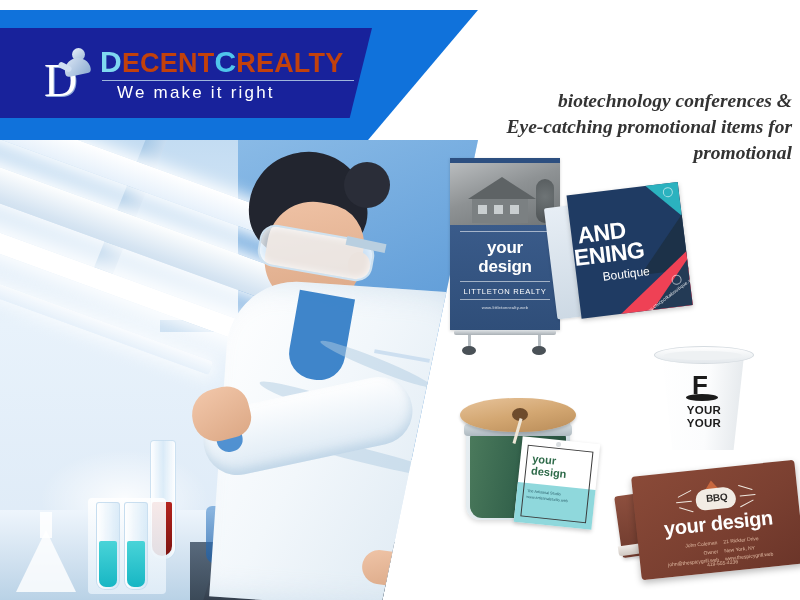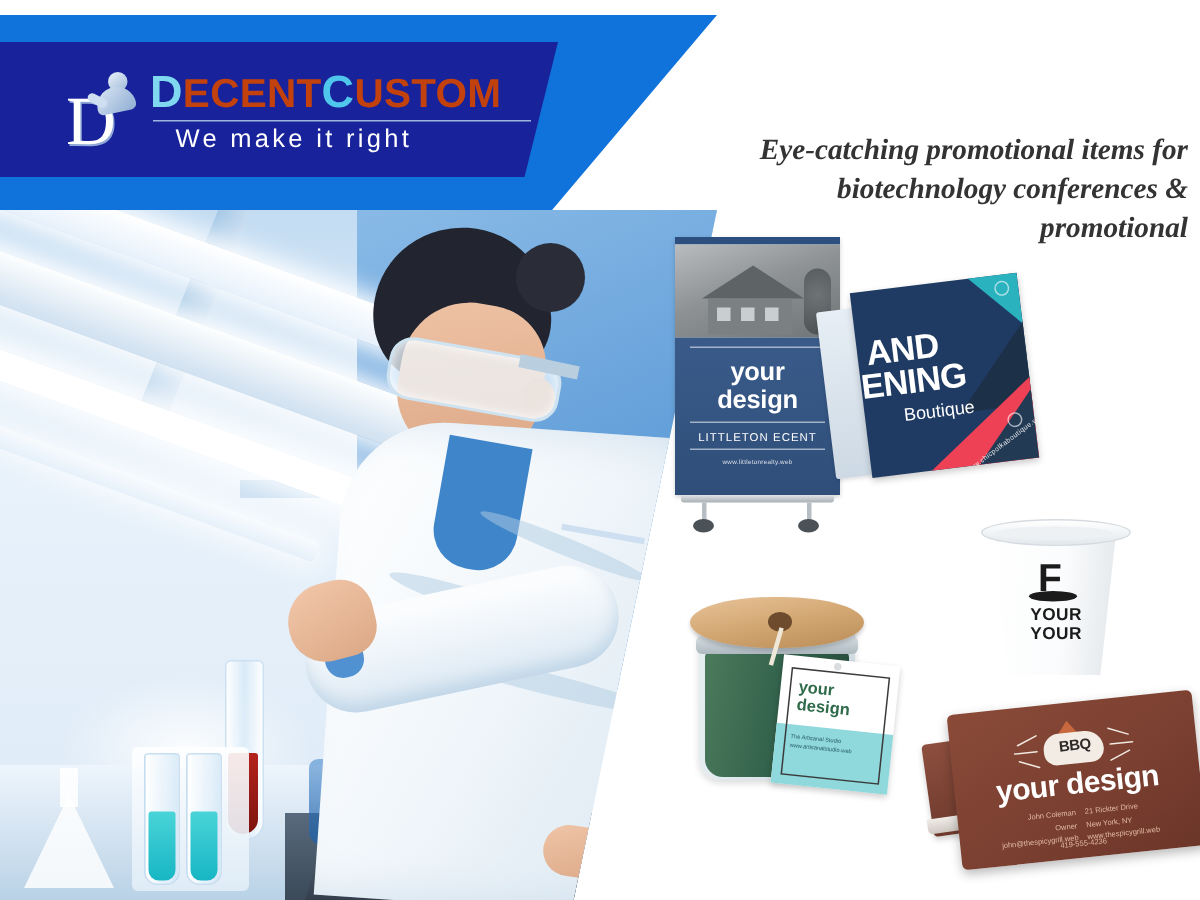--- a/index.html
+++ b/index.html
@@ -348,29 +348,29 @@
   <div class="logo-inner">
     <div class="logo-mark">
       <div class="logo-d">D</div>
       <div class="logo-figure">
         <div class="fig-head"></div>
         <div class="fig-body"></div>
         <div class="fig-arm"></div>
       </div>
     </div>
     <div class="logo-text">
-      <div class="logo-main"><span class="cap">D</span><span class="rest">ECENT</span><span class="cap2">C</span><span class="rest">USTOM</span></div>
+      <div class="logo-main"><span class="cap">D</span><span class="rest">ECENT</span><span class="cap2">C</span><span class="rest">REALTY</span></div>
       <div class="logo-rule"></div>
       <div class="logo-tag">We make it right</div>
     </div>
   </div>
 
   <div class="subhead">
+    <div>biotechnology conferences &amp;</div>
     <div>Eye-catching promotional items for</div>
-    <div>biotechnology conferences &amp;</div>
     <div>promotional</div>
   </div>
 
   <div class="products">
 
     <div class="rollup">
       <div class="rollup-card">
         <div class="ru-top"></div>
         <div class="ru-photo">
           <div class="house"></div>
@@ -380,21 +380,21 @@
             <div class="house-win hw3"></div>
           <div class="tree"></div>
         </div>
         <div class="ru-body">
           <div class="ru-rule" style="top:6px;"></div>
           <div class="ru-your">
             <div>your</div>
             <div>design</div>
           </div>
           <div class="ru-rule" style="top:56px;"></div>
-          <div class="ru-realty">LITTLETON ECENT</div>
+          <div class="ru-realty">LITTLETON REALTY</div>
           <div class="ru-rule" style="top:74px;"></div>
           <div class="ru-url">www.littletonrealty.web</div>
         </div>
       </div>
       <div class="ru-foot"></div>
       <div class="ru-leg rl1"></div>
       <div class="ru-leg rl2"></div>
       <div class="ru-foot-b rfb1"></div>
       <div class="ru-foot-b rfb2"></div>
     </div>

